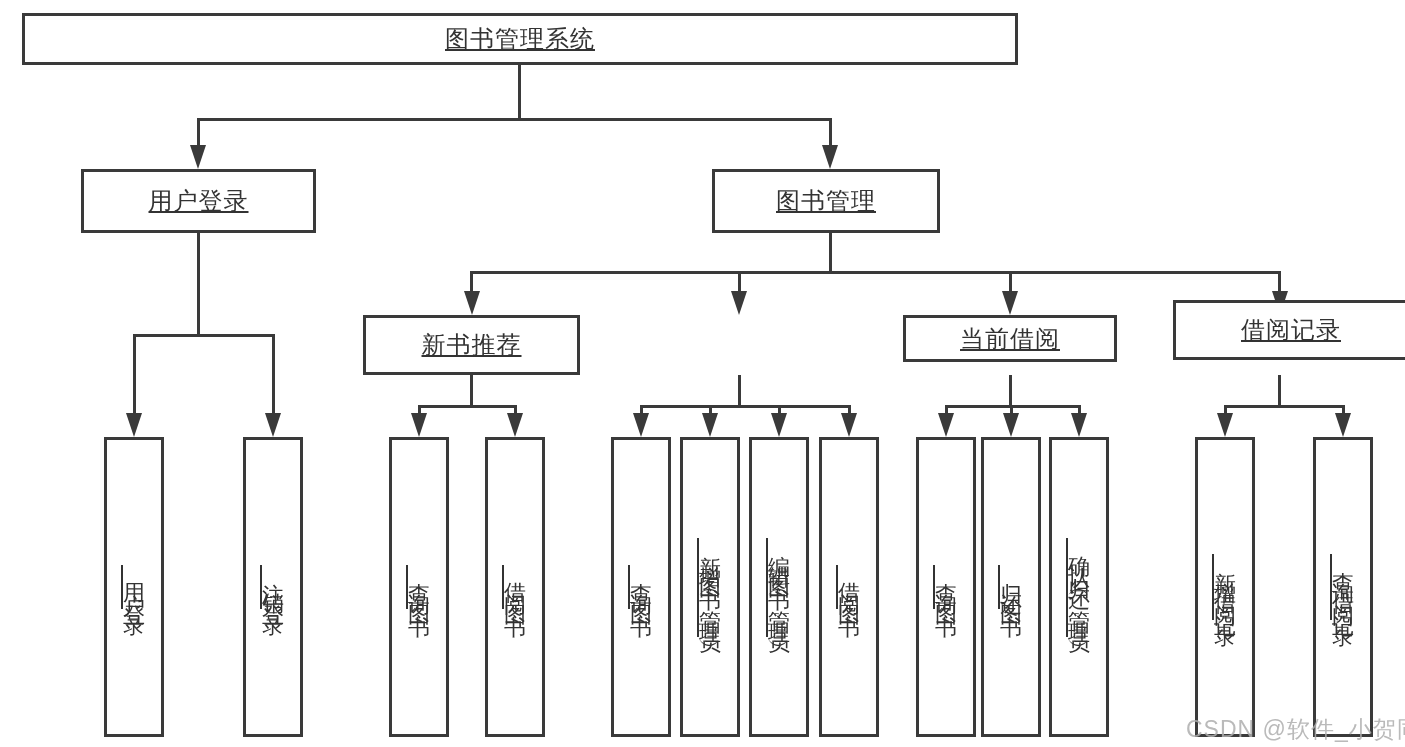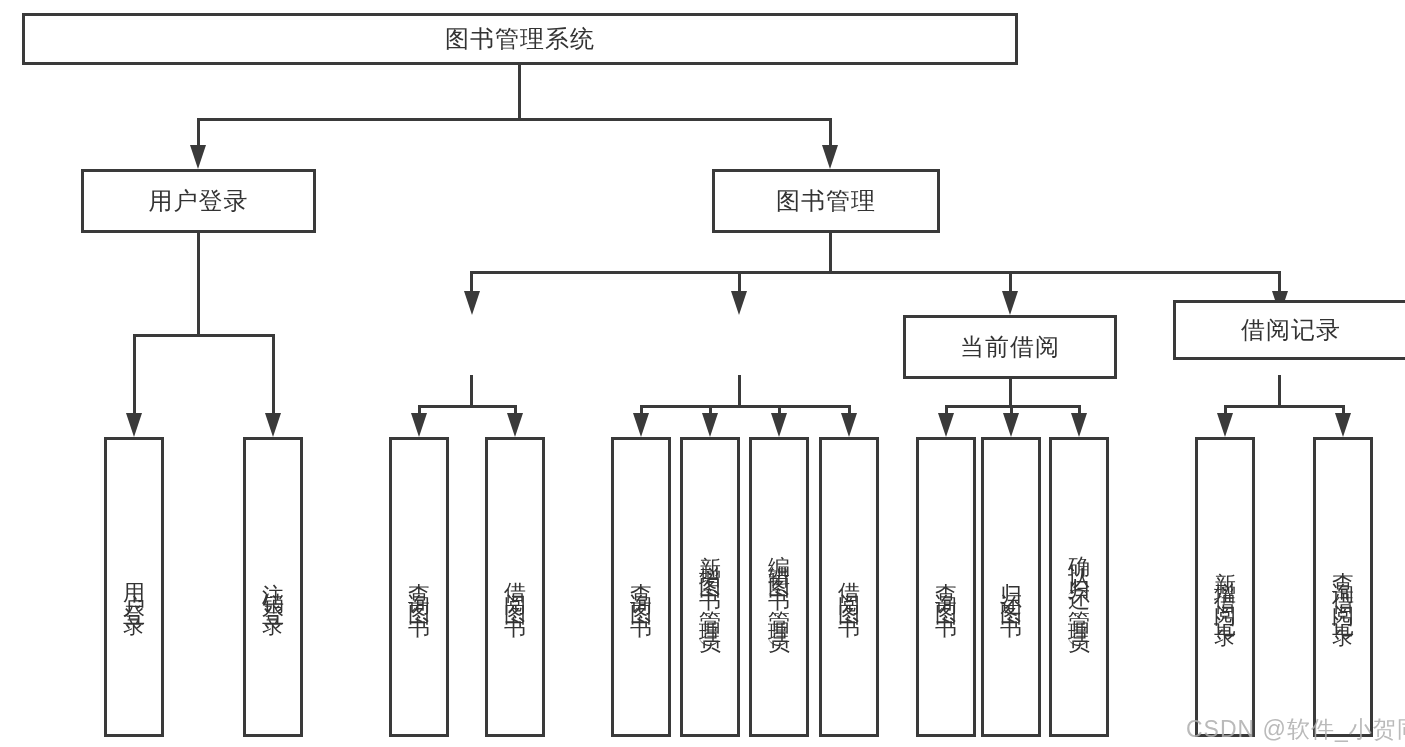--- a/index.html
+++ b/index.html
@@ -14,20 +14,21 @@
   
   .node{
     position:absolute;
     box-sizing:border-box;
     background:#ffffff;
     border:3px solid #3a3a3a;
     display:flex;
     align-items:center;
     justify-content:center;
     z-index:2;
+    text-decoration:underline;
   }
   .node.h .lbl{
     font-size:24px;
     letter-spacing:1px;
     white-space:nowrap;
   }
   .node.root{border-width:3px;}
   .node.v{top:437px;width:60px;height:300px;}
   .node.v .lbl{
     writing-mode:vertical-rl;
@@ -67,21 +68,24 @@
     <span class="lbl">图书管理系统</span>
   </div>
 
   <div class="node h" style="left:81px;top:169px;width:235px;height:64px">
     <span class="lbl">用户登录</span>
   </div>
   <div class="node h" style="left:712px;top:169px;width:228px;height:64px">
     <span class="lbl">图书管理</span>
   </div>
 
-  <div class="node h" style="left:903px;top:315px;width:214px;height:64px">
+  <div class="node h" style="left:363px;top:315px;width:217px;height:60px">
+    <span class="lbl">新书推荐</span>
+  </div>
+  <div class="node h" style="left:903px;top:315px;width:214px;height:47px">
     <span class="lbl">当前借阅</span>
   </div>
   <div class="node h" style="left:1173px;top:300px;width:236px;height:60px">
     <span class="lbl">借阅记录</span>
   </div>
 
   <div class="node v" style="left:104px">
     <span class="lbl">用户登录</span>
   </div>
   <div class="node v" style="left:243px">

